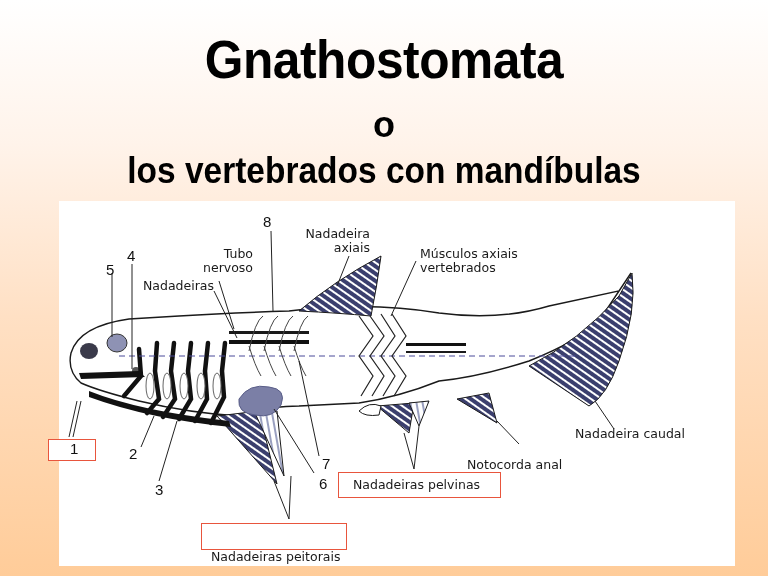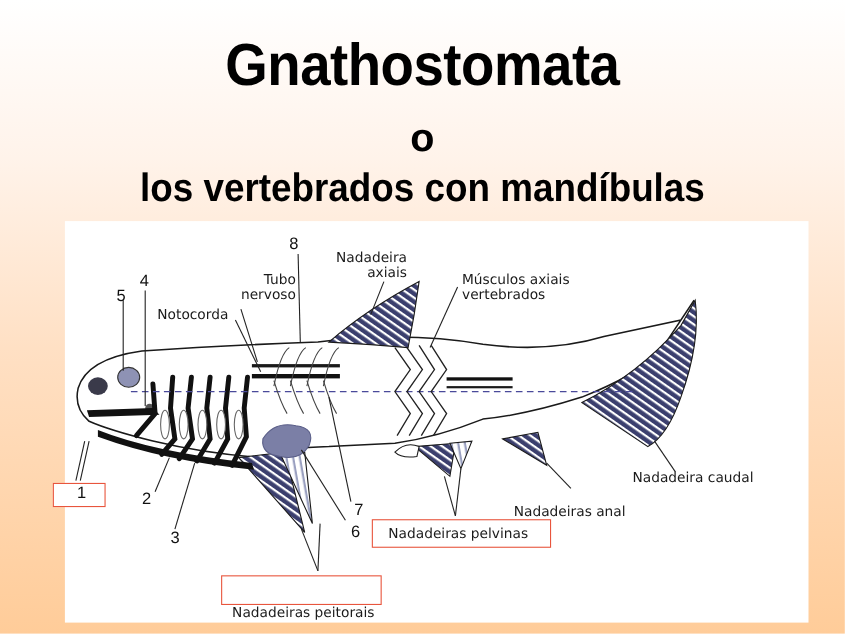--- a/index.html
+++ b/index.html
@@ -152,35 +152,35 @@
   </svg>
 
   <div class="lbl num" style="left:204px;top:14px;">8</div>
   <div class="lbl num" style="left:68px;top:48px;">4</div>
   <div class="lbl num" style="left:47px;top:62px;">5</div>
   <div class="lbl num" style="left:70px;top:246px;">2</div>
   <div class="lbl num" style="left:96px;top:282px;">3</div>
   <div class="lbl num" style="left:263px;top:256px;">7</div>
   <div class="lbl num" style="left:260px;top:276px;">6</div>
 
-  <div class="lbl center" style="left:138px;top:46px;width:56px;margin-left:16px;">
+  <div class="lbl center" style="left:138px;top:46px;width:56px;">
     <div>Tubo</div>
     <div>nervoso</div>
   </div>
-  <div class="lbl" style="left:84px;top:78px;">Notocorda</div>
+  <div class="lbl" style="left:84px;top:78px;">Nadadeiras</div>
   <div class="lbl center" style="left:243px;top:26px;width:68px;">
     <div>Nadadeira</div>
     <div>axiais</div>
   </div>
   <div class="lbl" style="left:361px;top:46px;">
     <div>Músculos axiais</div>
     <div>vertebrados</div>
   </div>
   <div class="lbl" style="left:516px;top:226px;">Nadadeira caudal</div>
-  <div class="lbl" style="left:408px;top:257px;">Nadadeiras anal</div>
+  <div class="lbl" style="left:408px;top:257px;">Notocorda anal</div>
 
   <div class="callout" style="left:-11px;top:238px;width:48px;height:22px;">
     <span class="lbl num" style="left:21px;top:2px;">1</span>
   </div>
   <div class="callout" style="left:279px;top:271px;width:163px;height:26px;">
     <span class="lbl" style="left:14px;top:5px;">Nadadeiras pelvinas</span>
   </div>
   <div class="callout" style="left:142px;top:322px;width:146px;height:27px;">
     <span class="lbl" style="left:9px;top:6px;margin-top:20px;">Nadadeiras peitorais</span>
   </div>

